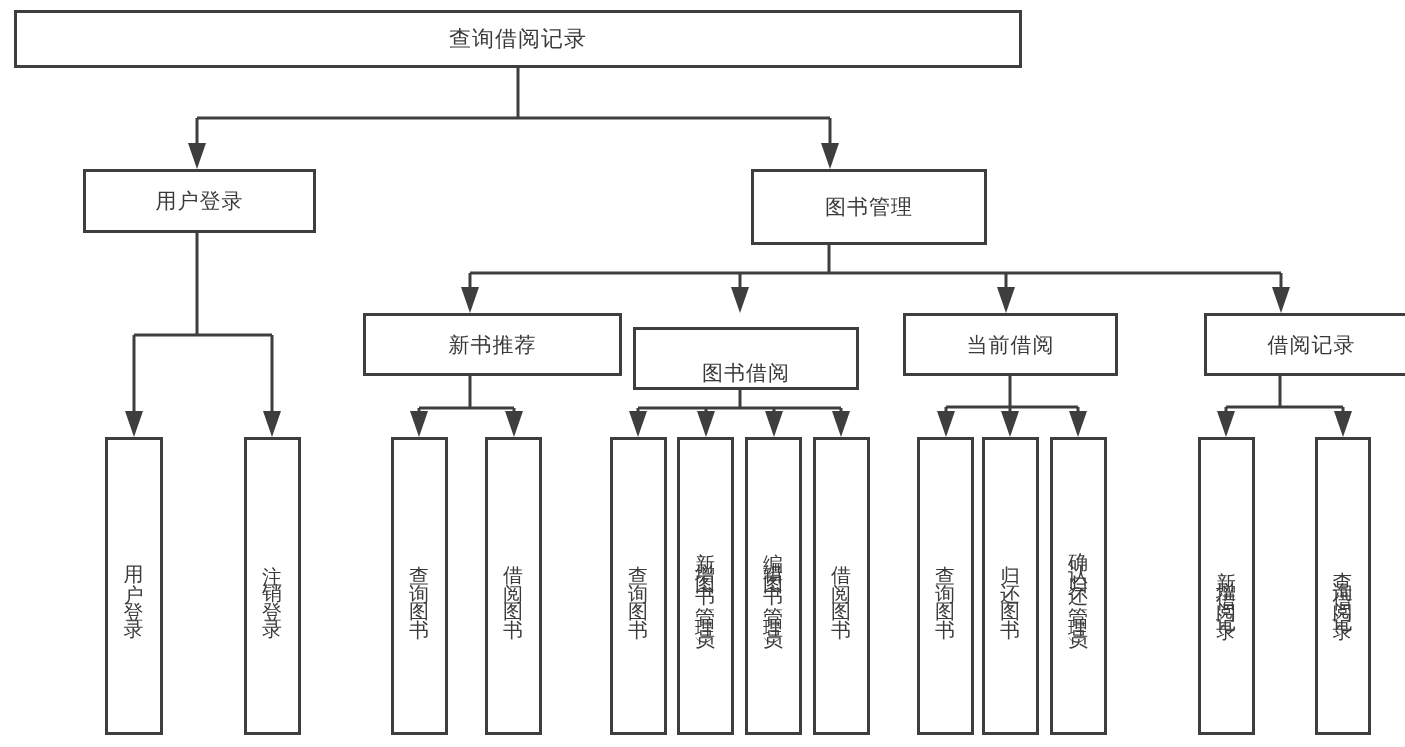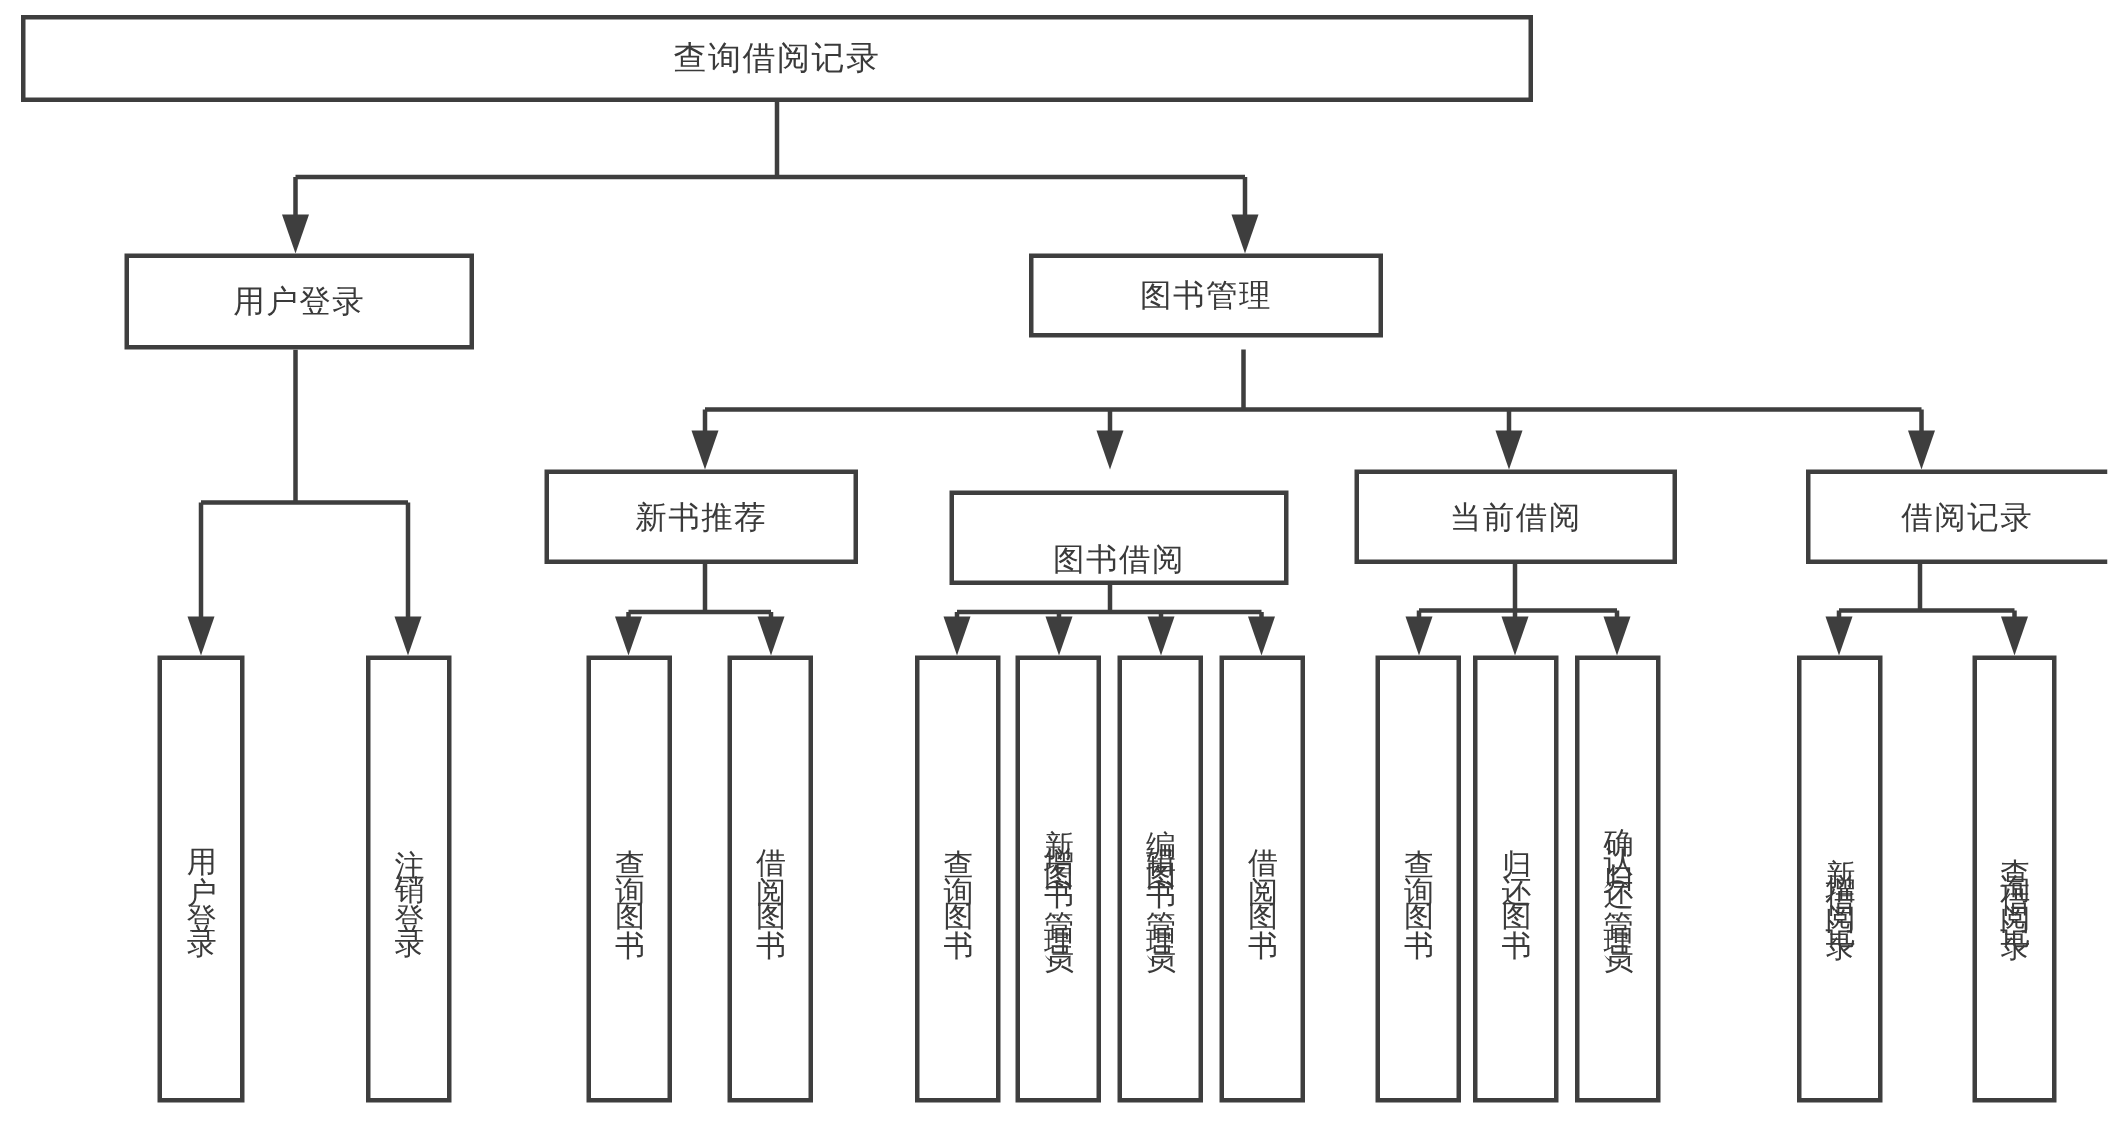--- a/index.html
+++ b/index.html
@@ -104,25 +104,25 @@
     </g>
   </svg>
 
   <div class="node root" style="left:14px; top:10px; width:1008px; height:58px;">
     <span>查询借阅记录</span>
   </div>
 
   <div class="node" style="left:83px; top:169px; width:233px; height:64px;">
     <span>用户登录</span>
   </div>
-  <div class="node" style="left:686px; top:169px; width:236px; height:56px;">
+  <div class="node" style="left:751px; top:169px; width:236px; height:76px;">
     <span>图书管理</span>
   </div>
 
-  <div class="node" style="left:363px; top:313px; width:209px; height:63px;">
+  <div class="node" style="left:363px; top:313px; width:259px; height:63px;">
     <span>新书推荐</span>
   </div>
   <div class="node" style="left:633px; top:327px; width:226px; height:63px;align-items:flex-end;">
     <span>图书借阅</span>
   </div>
   <div class="node" style="left:903px; top:313px; width:215px; height:63px;">
     <span>当前借阅</span>
   </div>
   <div class="node" style="left:1173px; top:313px; width:215px; height:63px;margin-left:31px;">
     <span>借阅记录</span>

